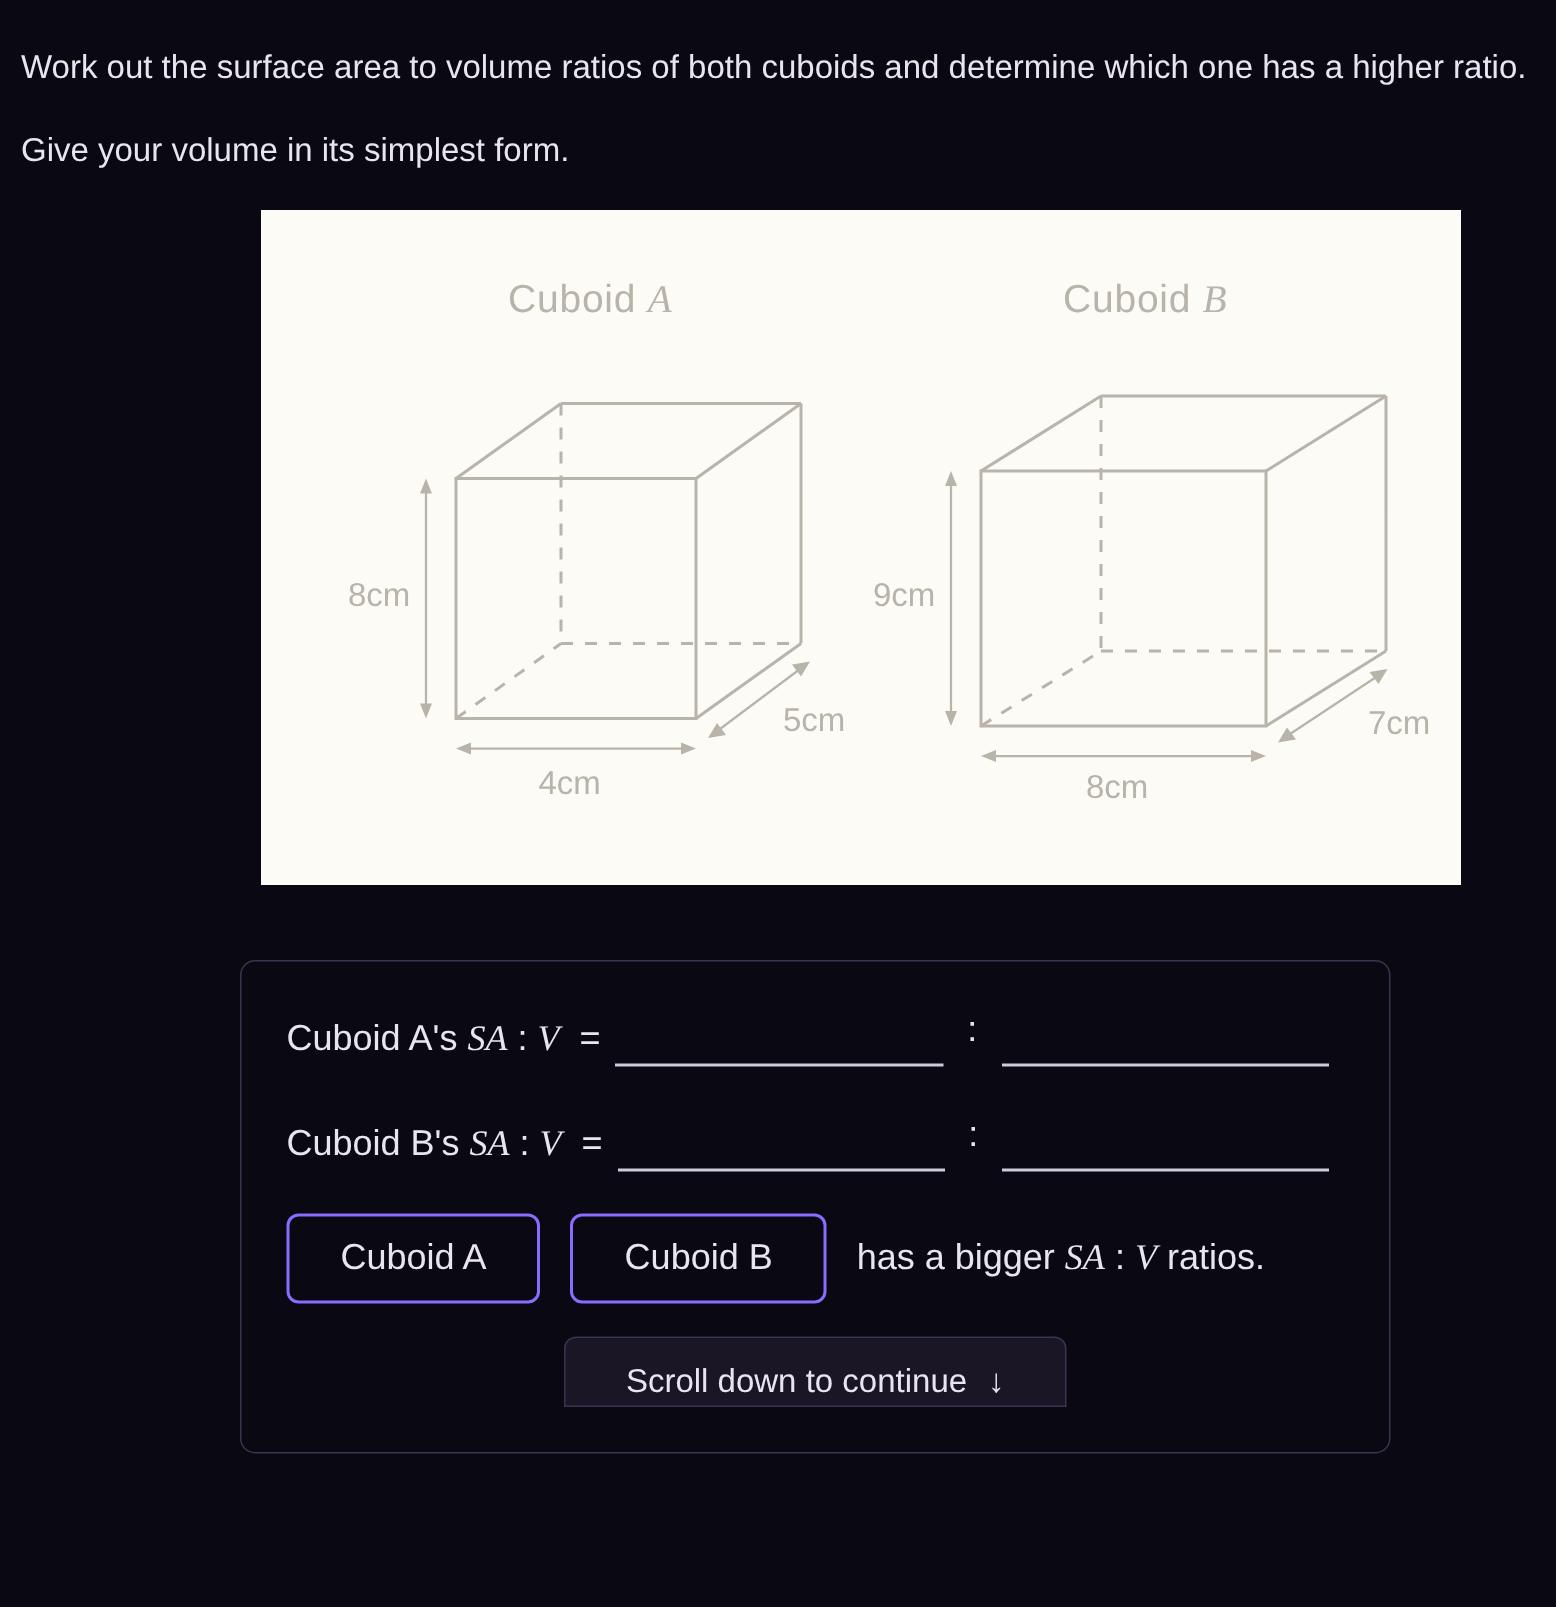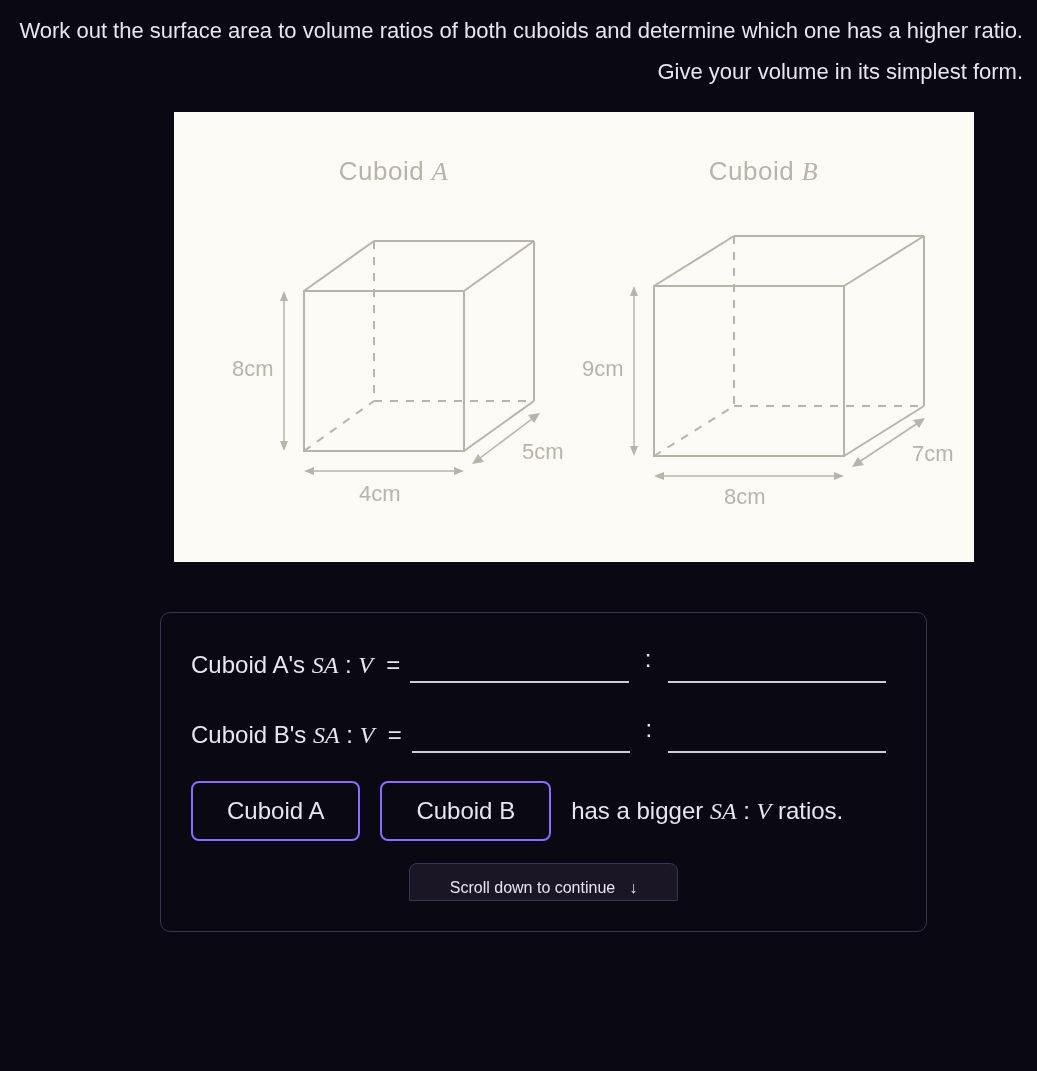--- a/index.html
+++ b/index.html
@@ -10,21 +10,21 @@
     width: 1037px;
     height: 1071px;
     overflow: hidden;
     font-size: 22px;
     line-height: 1.5;
   }
   .question-text {
     padding: 6px 14px 18px 14px;
   }
   .question-text p { margin-bottom: 6px; }
-  .question-text .block { margin-top: 8px; text-align: right; }
+  .question-text .block { margin-top: 22px; }
   .diagram-wrap {
     display: flex;
     justify-content: center;
     padding: 0 0 40px 110px;
   }
   .diagram {
     background: #fdfbf6;
     width: 800px;
     height: 450px;
     position: relative;
@@ -90,21 +90,21 @@
   .scroll-hint {
     display: flex;
     justify-content: center;
     margin-top: 22px;
   }
   .scroll-box {
     background: #1a1626;
     border: 1px solid #3a3450;
     border-radius: 8px 8px 0 0;
     padding: 12px 40px 0 40px;
-    font-size: 16px;
+    font-size: 22px;
     display: flex;
     align-items: center;
     gap: 14px;
   }
 </style>
 </head>
 <body>
 
 <div class="question-text">
   <p class="block">Work out the surface area to volume ratios of both cuboids and determine which one has a higher ratio.</p>

